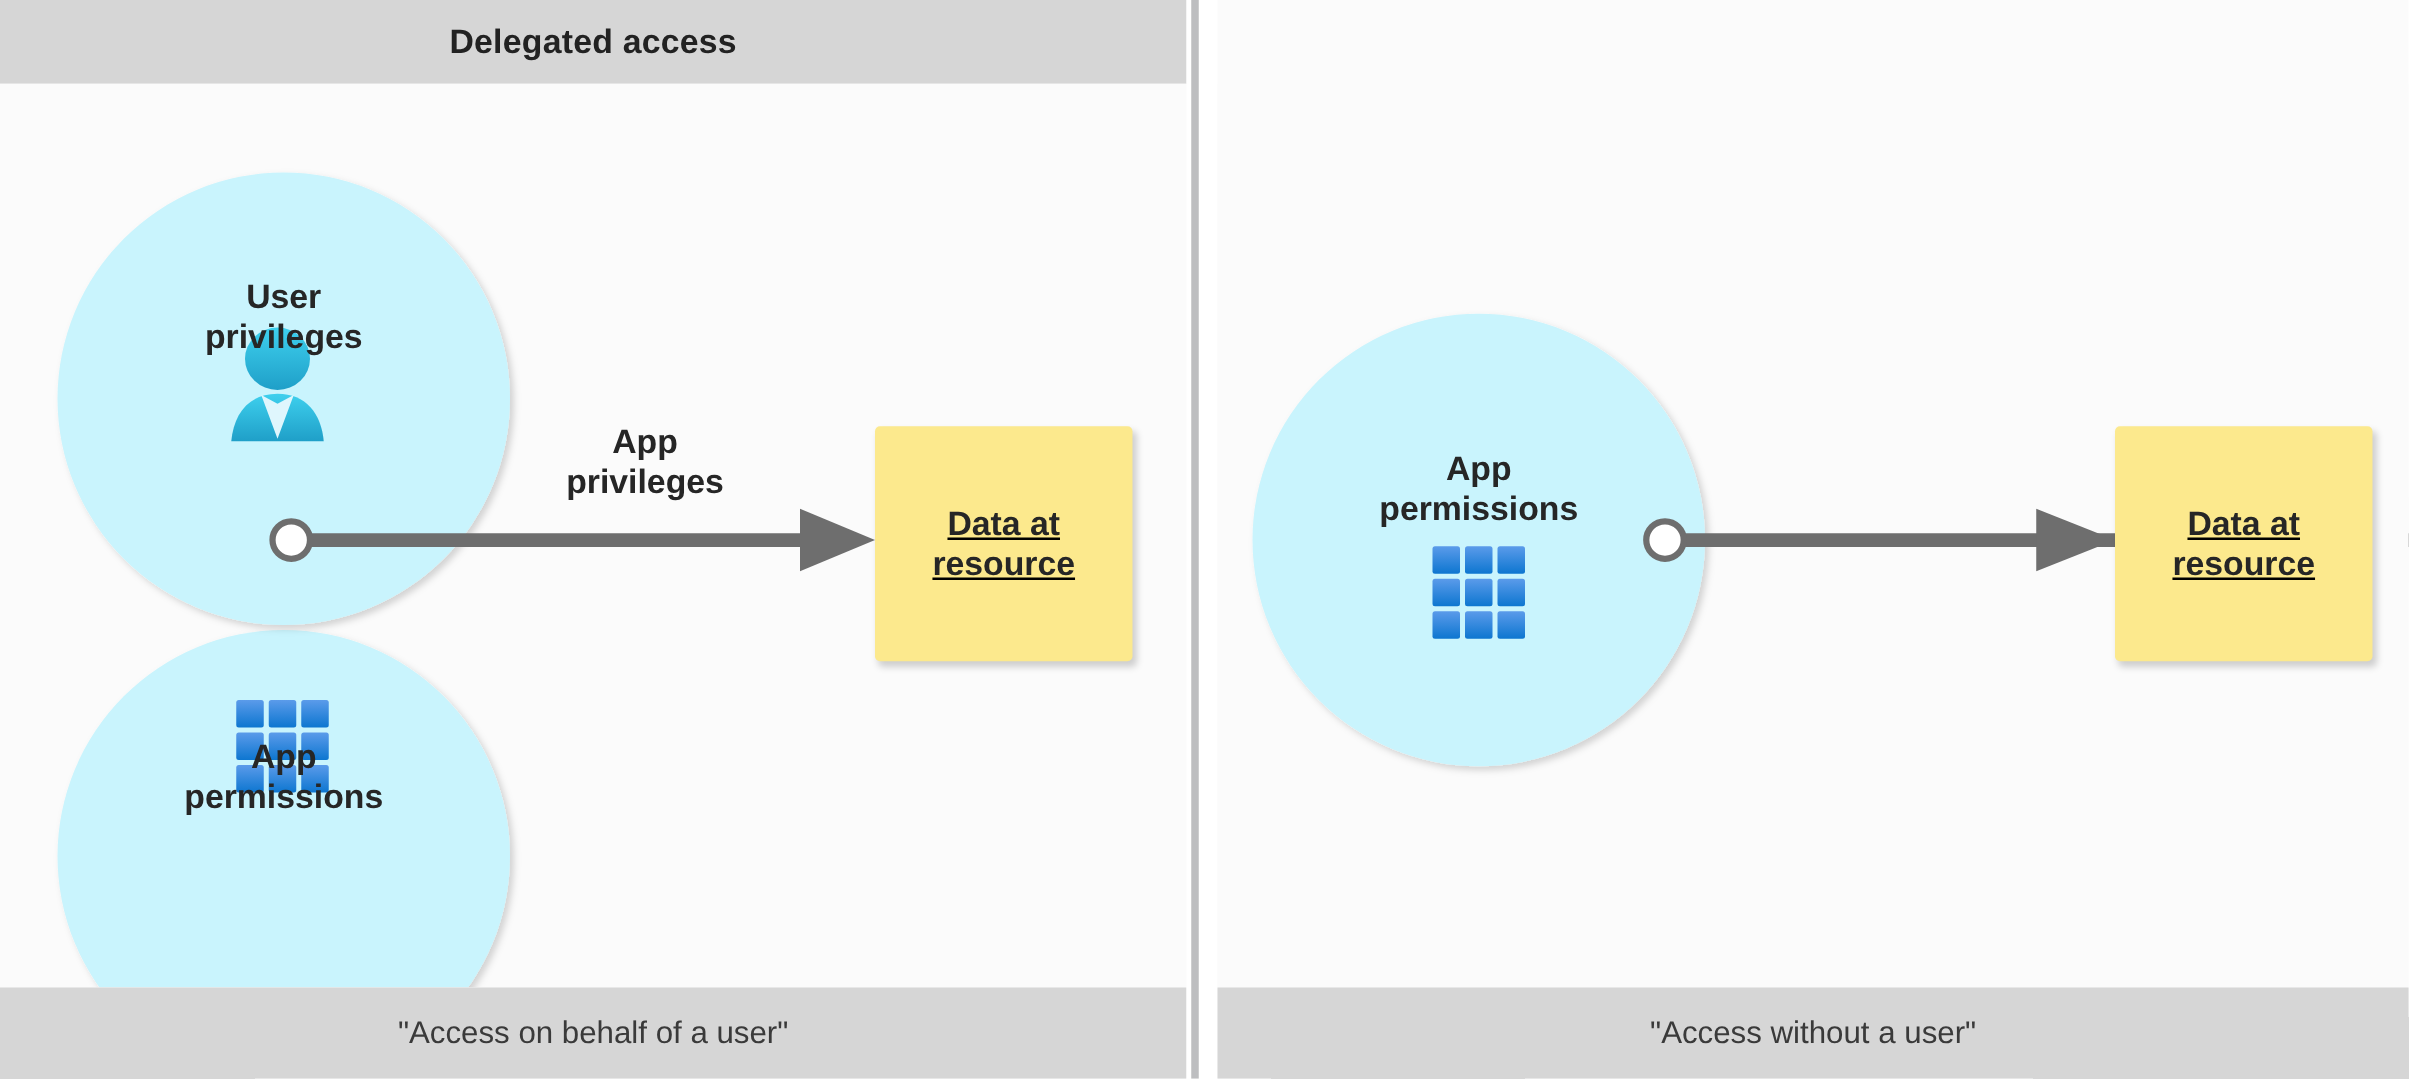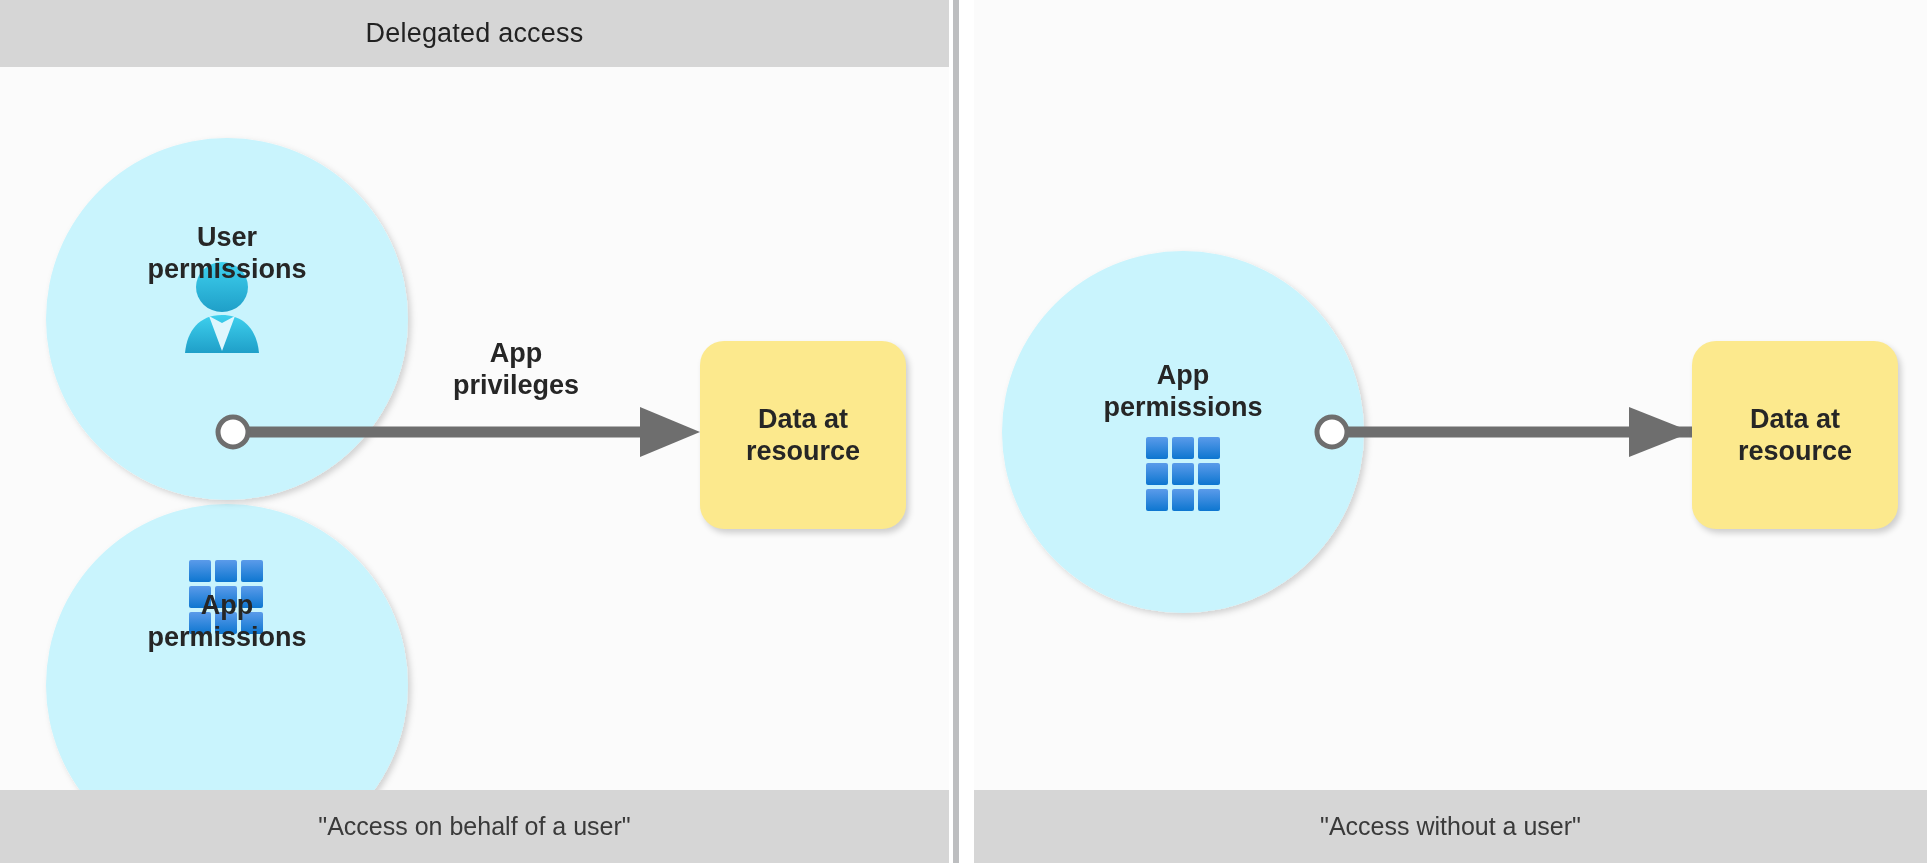--- a/index.html
+++ b/index.html
@@ -45,21 +45,21 @@
     position: absolute;
     top: 0; left: 0; right: 0;
     height: 67px;
     background: #d6d6d6;
     display: flex;
     align-items: center;
     justify-content: center;
   }
   .panel-header .title {
     font-size: 27px;
-    font-weight: normal;
+    font-weight: bold;
     color: #222222;
     letter-spacing: .2px;
   }
 
   .panel-footer {
     position: absolute;
     bottom: 0; left: 0; right: 0;
     height: 73px;
     background: #d6d6d6;
     display: flex;
@@ -111,26 +111,27 @@
     font-weight: bold;
     color: #262626;
     line-height: 1.2;
     white-space: pre-line;
   }
 
   
   .resource-box {
     position: absolute;
     background: #fce98d;
-    border-radius: 24px;
+    border-radius: 4px;
     box-shadow: 3px 4px 6px rgba(0,0,0,0.18);
     display: flex;
     align-items: center;
     justify-content: center;
     text-align: center;
+    text-decoration: underline;
   }
   .resource-box .rb-text {
     font-size: 27px;
     font-weight: bold;
     color: #262626;
     line-height: 1.2;
     white-space: pre-line;
   }
 </style>
 </head>
@@ -192,21 +193,21 @@
             <rect x="0" y="26" width="22" height="22" rx="2" fill="url(#appGradL)"></rect>
             <rect x="26" y="26" width="22" height="22" rx="2" fill="url(#appGradL)"></rect>
             <rect x="52" y="26" width="22" height="22" rx="2" fill="url(#appGradL)"></rect>
             <rect x="0" y="52" width="22" height="22" rx="2" fill="url(#appGradL)"></rect>
             <rect x="26" y="52" width="22" height="22" rx="2" fill="url(#appGradL)"></rect>
             <rect x="52" y="52" width="22" height="22" rx="2" fill="url(#appGradL)"></rect>
           </g>
         </svg>
 
         <div class="bubble-label" style="left:57px; top:155px; width:340px;">User
-permissions</div>
+privileges</div>
         <div class="bubble-label" style="left:57px; top:523px; width:340px;">App
 permissions</div>
 
         <div class="arrow-label" style="left:396px; top:270px; width:240px;">App
 privileges</div>
 
         <div class="resource-box" style="left:700px; top:274px; width:206px; height:188px;">
           <span class="rb-text">Data at
 resource</span>
         </div>

